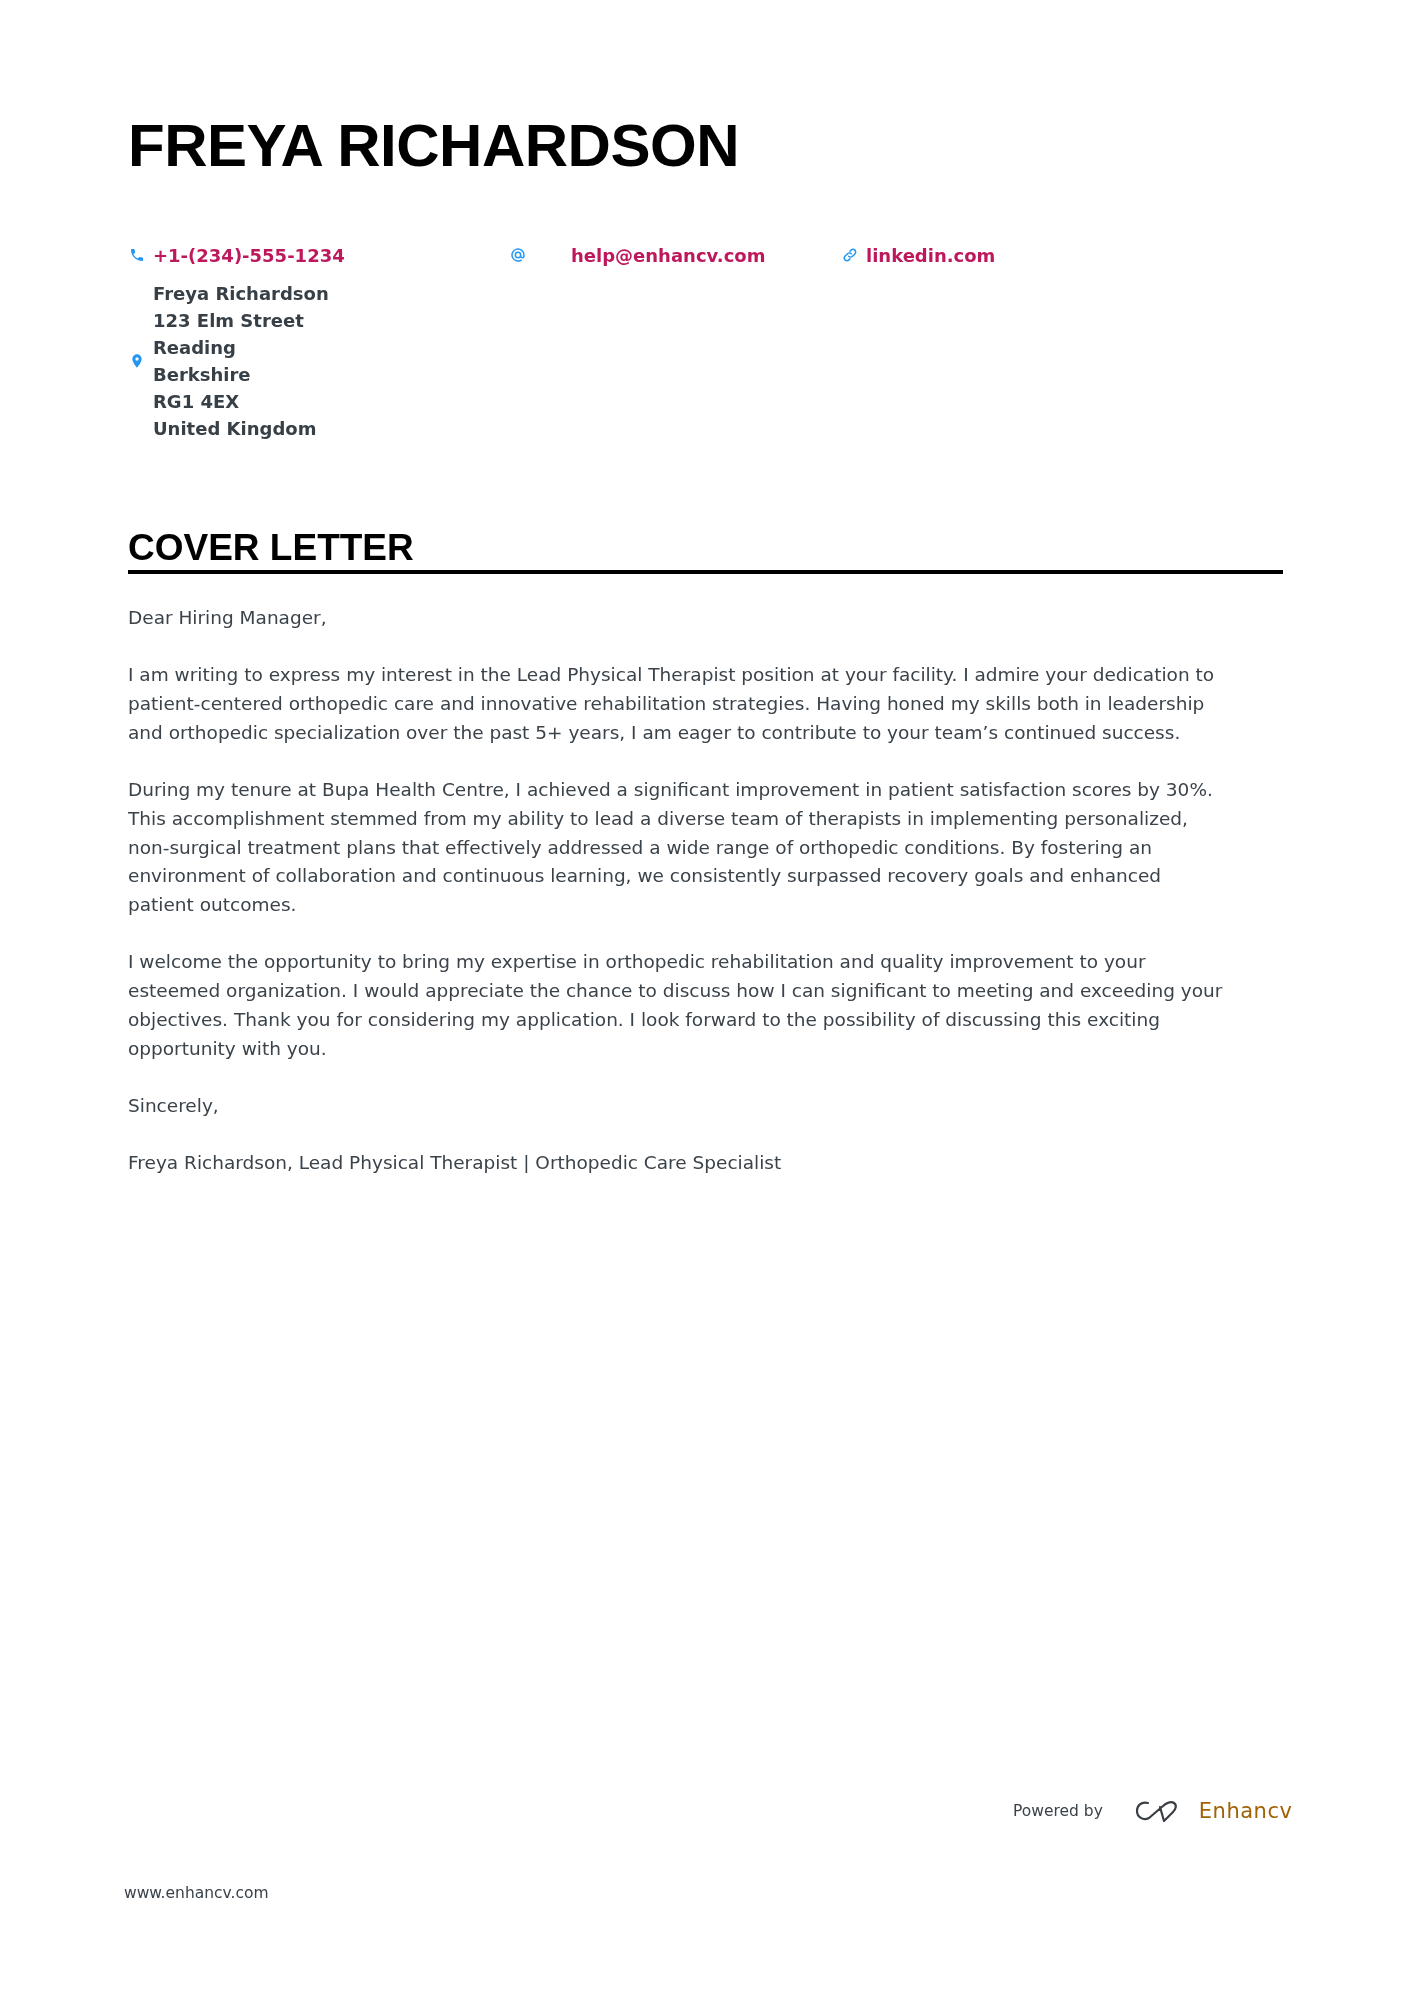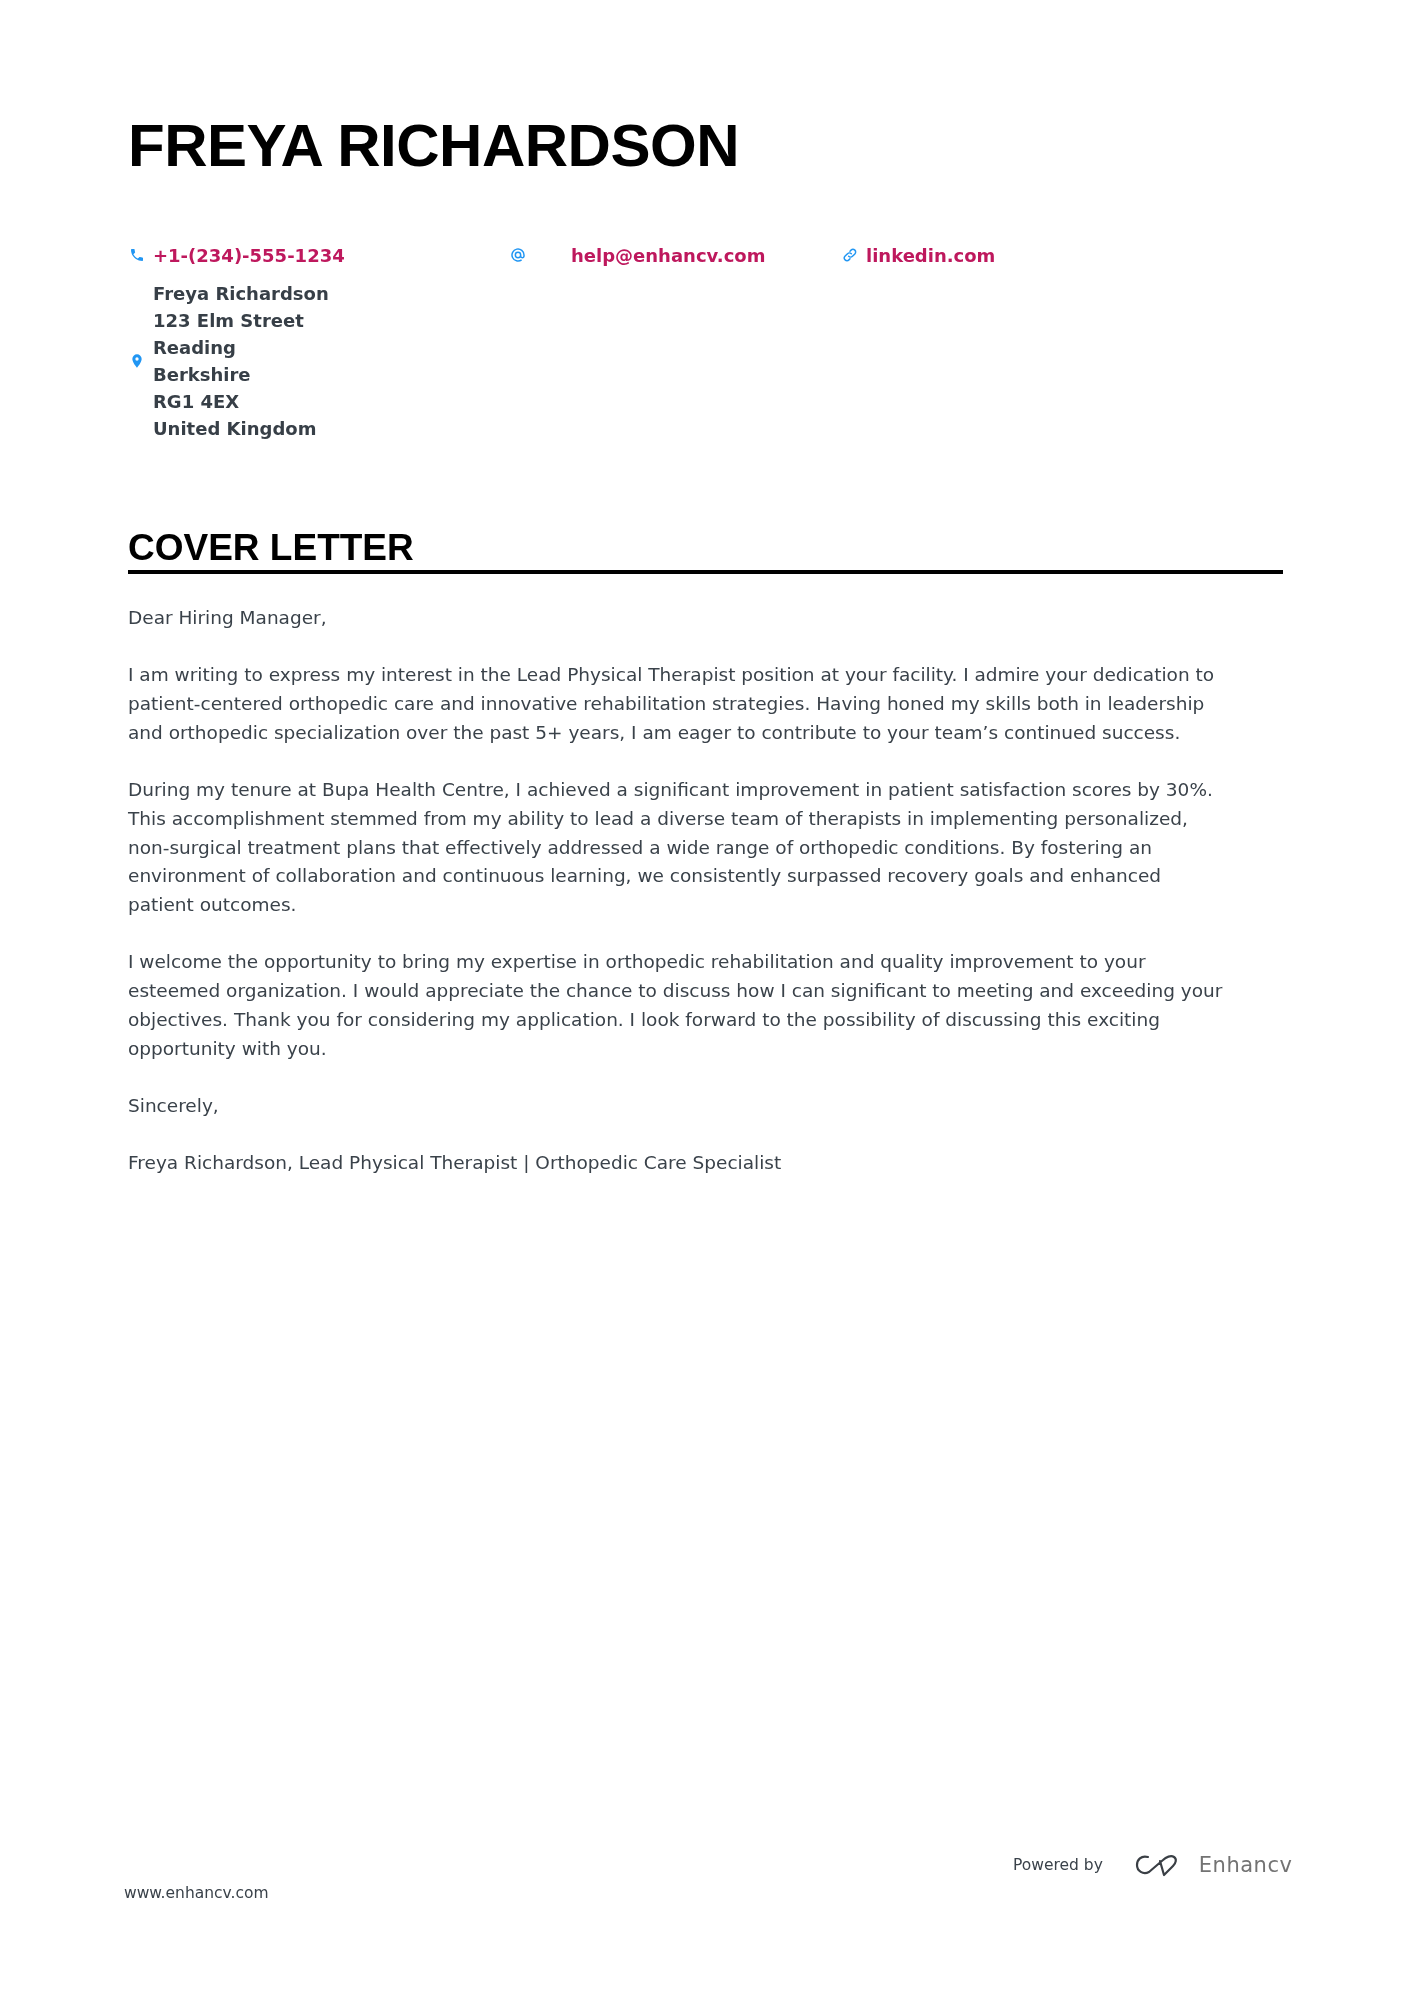--- a/index.html
+++ b/index.html
@@ -56,29 +56,29 @@
       color: #3a424a;
     }
     .para { margin: 0 0 28.7px 0; }
     .line { display: block; white-space: nowrap; }
 
     .footer-left {
       position: absolute; left: 114px; top: 1884px;
       font-family: "DejaVu Sans", sans-serif; font-size: 15.5px; color: #3a424a; white-space: nowrap; margin-left: 10px;
     }
     .footer-right {
-      position: absolute; left: 1013px; top: 1850px; height: 30px;
+      position: absolute; left: 1013px; top: 1796px; height: 30px;
       display: flex; align-items: center; white-space: nowrap; gap: 6px;
     }
     .powered {
       font-family: "DejaVu Sans", sans-serif; font-size: 15.5px; color: #3a424a; margin-right: 26px;
     }
     .logo-icon { width: 46px; height: 26px; margin-right: 12px; display: block; }
     .logo-text {
-      font-family: "DejaVu Sans", sans-serif; font-size: 21px; color: #737373; letter-spacing: 0.5px;
+      font-family: "DejaVu Sans", sans-serif; font-size: 21px; color: #a16207; letter-spacing: 0.5px;
     }
   </style>
 </head>
 <body>
 
 <div class="page">
 
   <div class="name">FREYA RICHARDSON</div>
 
   <div class="contact phone">

